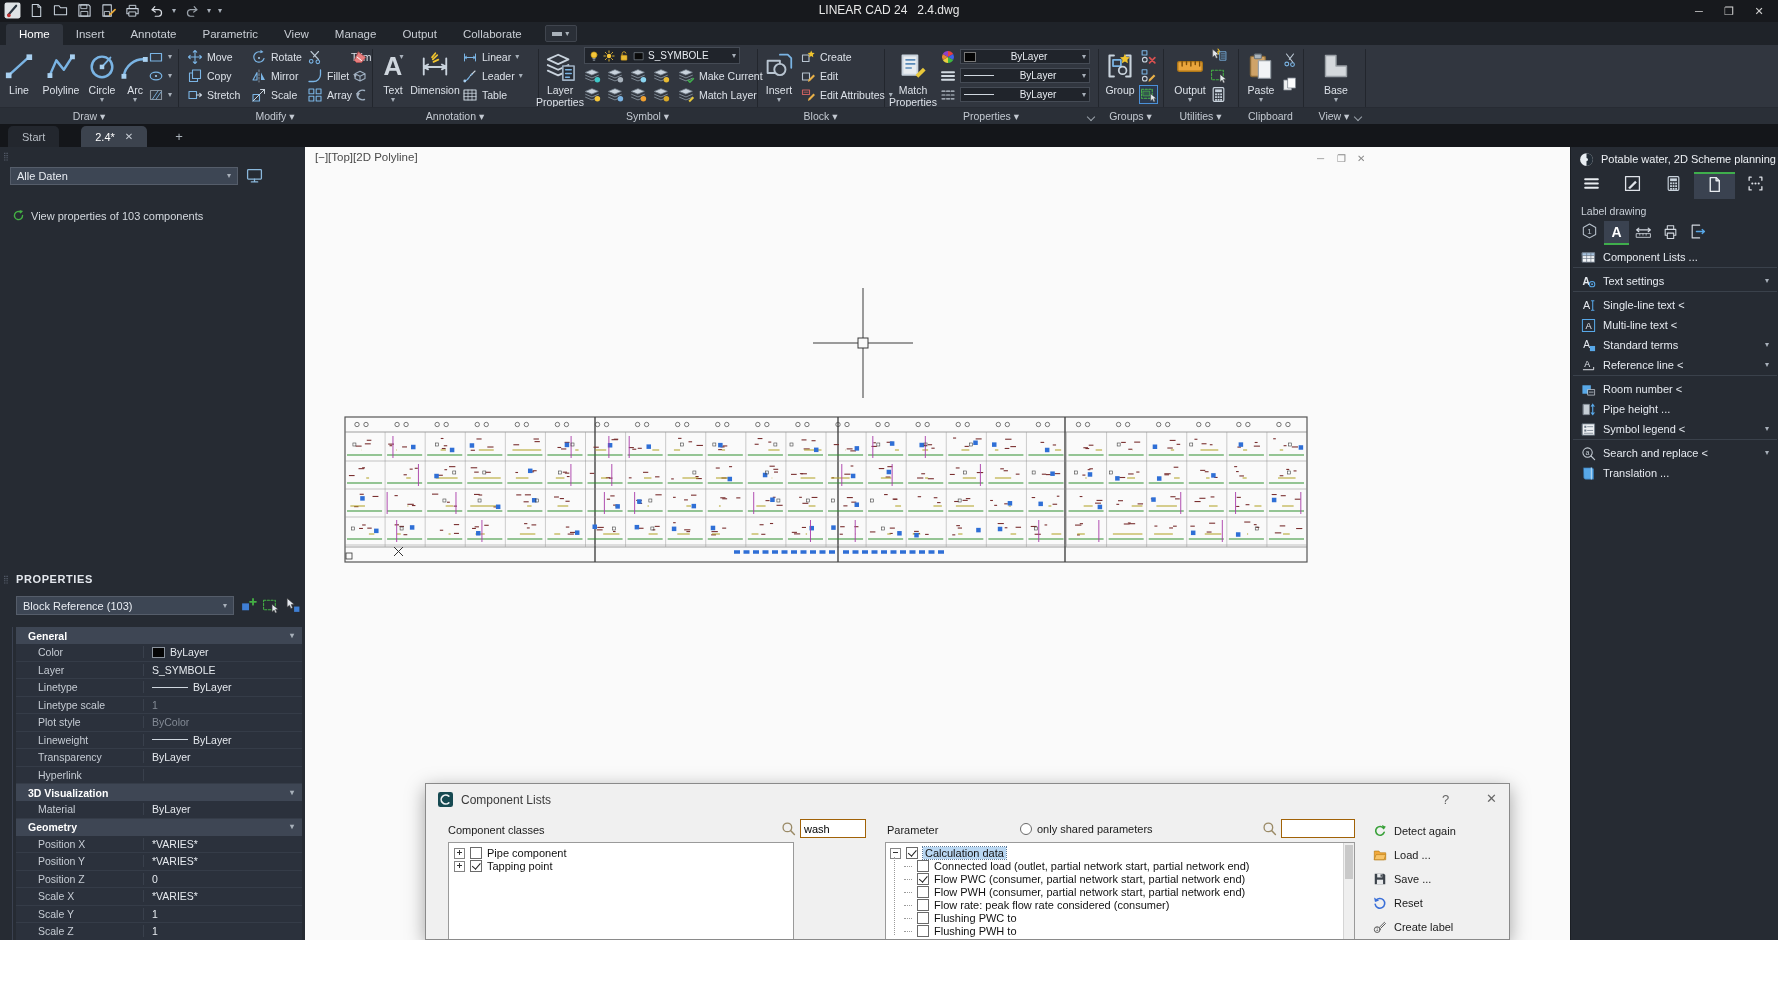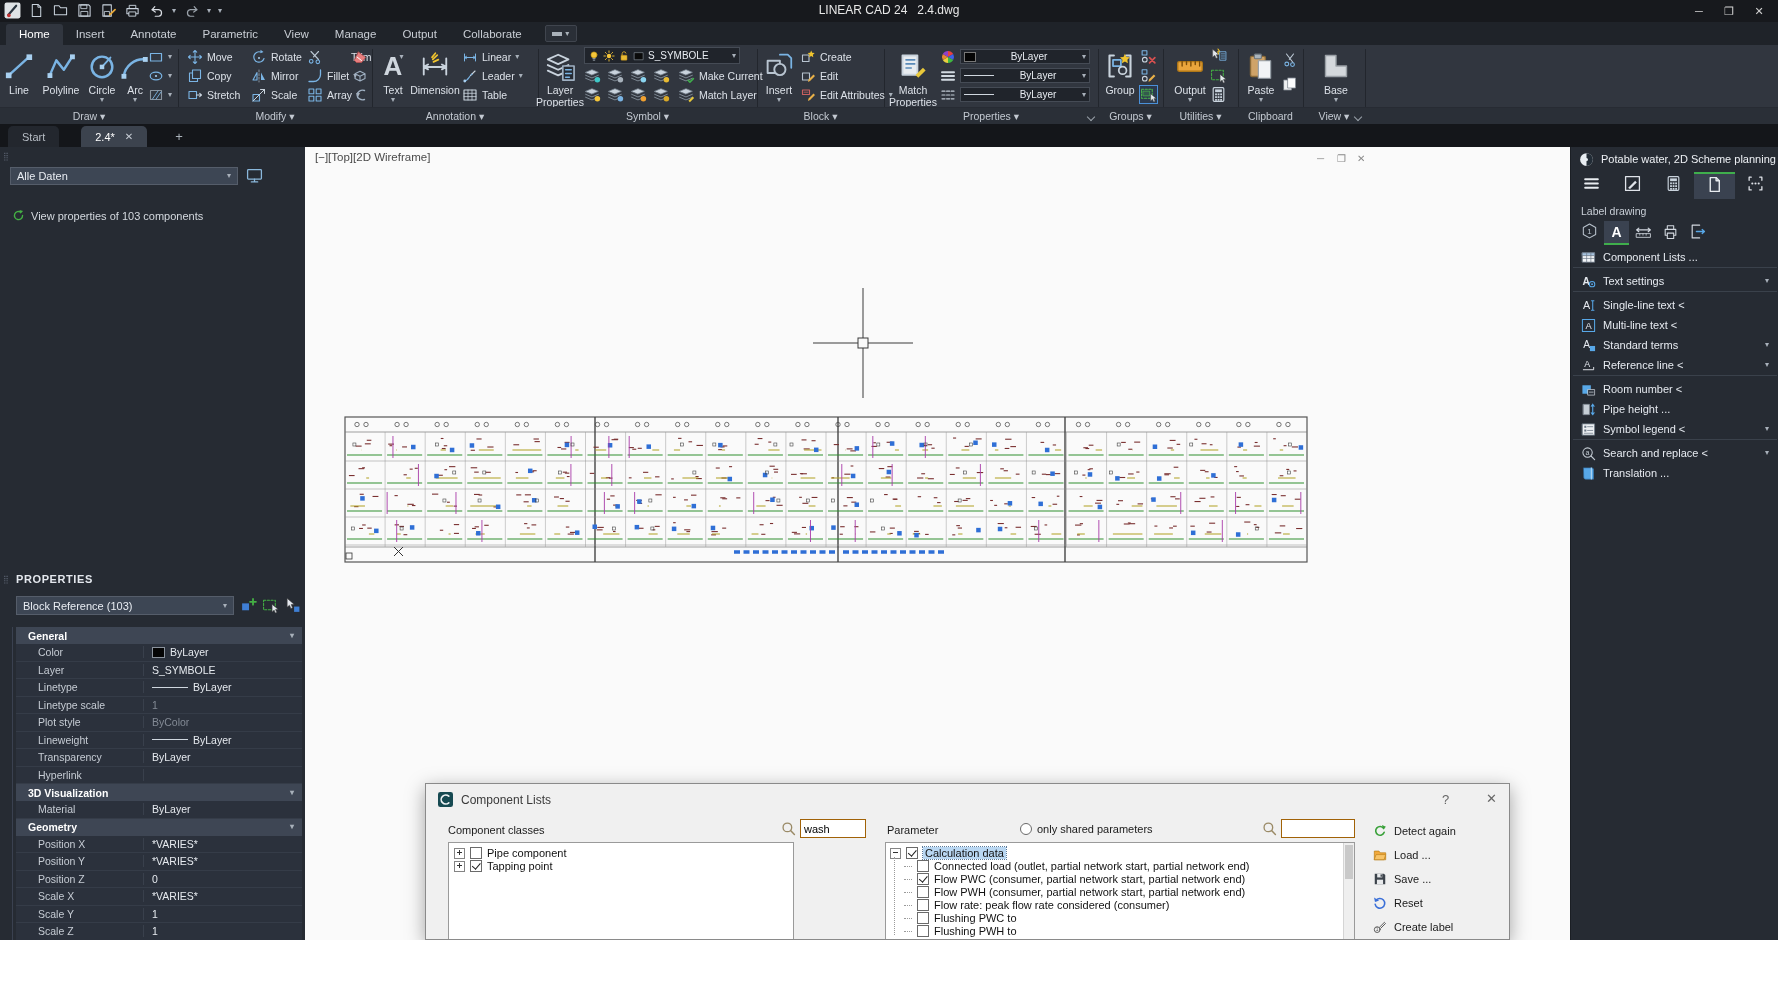--- a/index.html
+++ b/index.html
@@ -955,21 +955,21 @@
         <div class="pl">Scale Z</div>
         <div class="pv">
           <span>1</span>
         </div>
       </div>
     </div>
   <div class="abs" style="left:12px;top:480px;width:1px;height:318px;background:#3a4150;"></div>
 </div>
 
 <div id="drawing" class="abs">
-  <div id="vplabel" class="abs">[−][Top][2D Wireframe]</div>
+  <div id="vplabel" class="abs">[−][Top][2D Polyline]</div>
   <span class="vpwin" style="left:1012px;">─</span>
   <span class="vpwin" style="left:1032px;">❐</span>
   <span class="vpwin" style="left:1052px;">✕</span>
   <svg id="plansvg" width="1265" height="793" style="position:absolute;left:0;top:0;">
       <rect x="40" y="270" width="962" height="145" fill="none" stroke="#555" stroke-width="1.2"></rect>
       <line x1="40" y1="285" x2="1002" y2="285" stroke="#777" stroke-width="0.7"></line>
       <line x1="40" y1="400" x2="1002" y2="400" stroke="#777" stroke-width="0.7"></line>
       <circle cx="52" cy="277.5" r="2.2" fill="none" stroke="#555" stroke-width="0.8"></circle>
       <circle cx="61" cy="277.5" r="2.2" fill="none" stroke="#555" stroke-width="0.8"></circle>
       <line x1="80.08333333333334" y1="285" x2="80.08333333333334" y2="400" stroke="#9a9a9a" stroke-width="0.5"></line>

